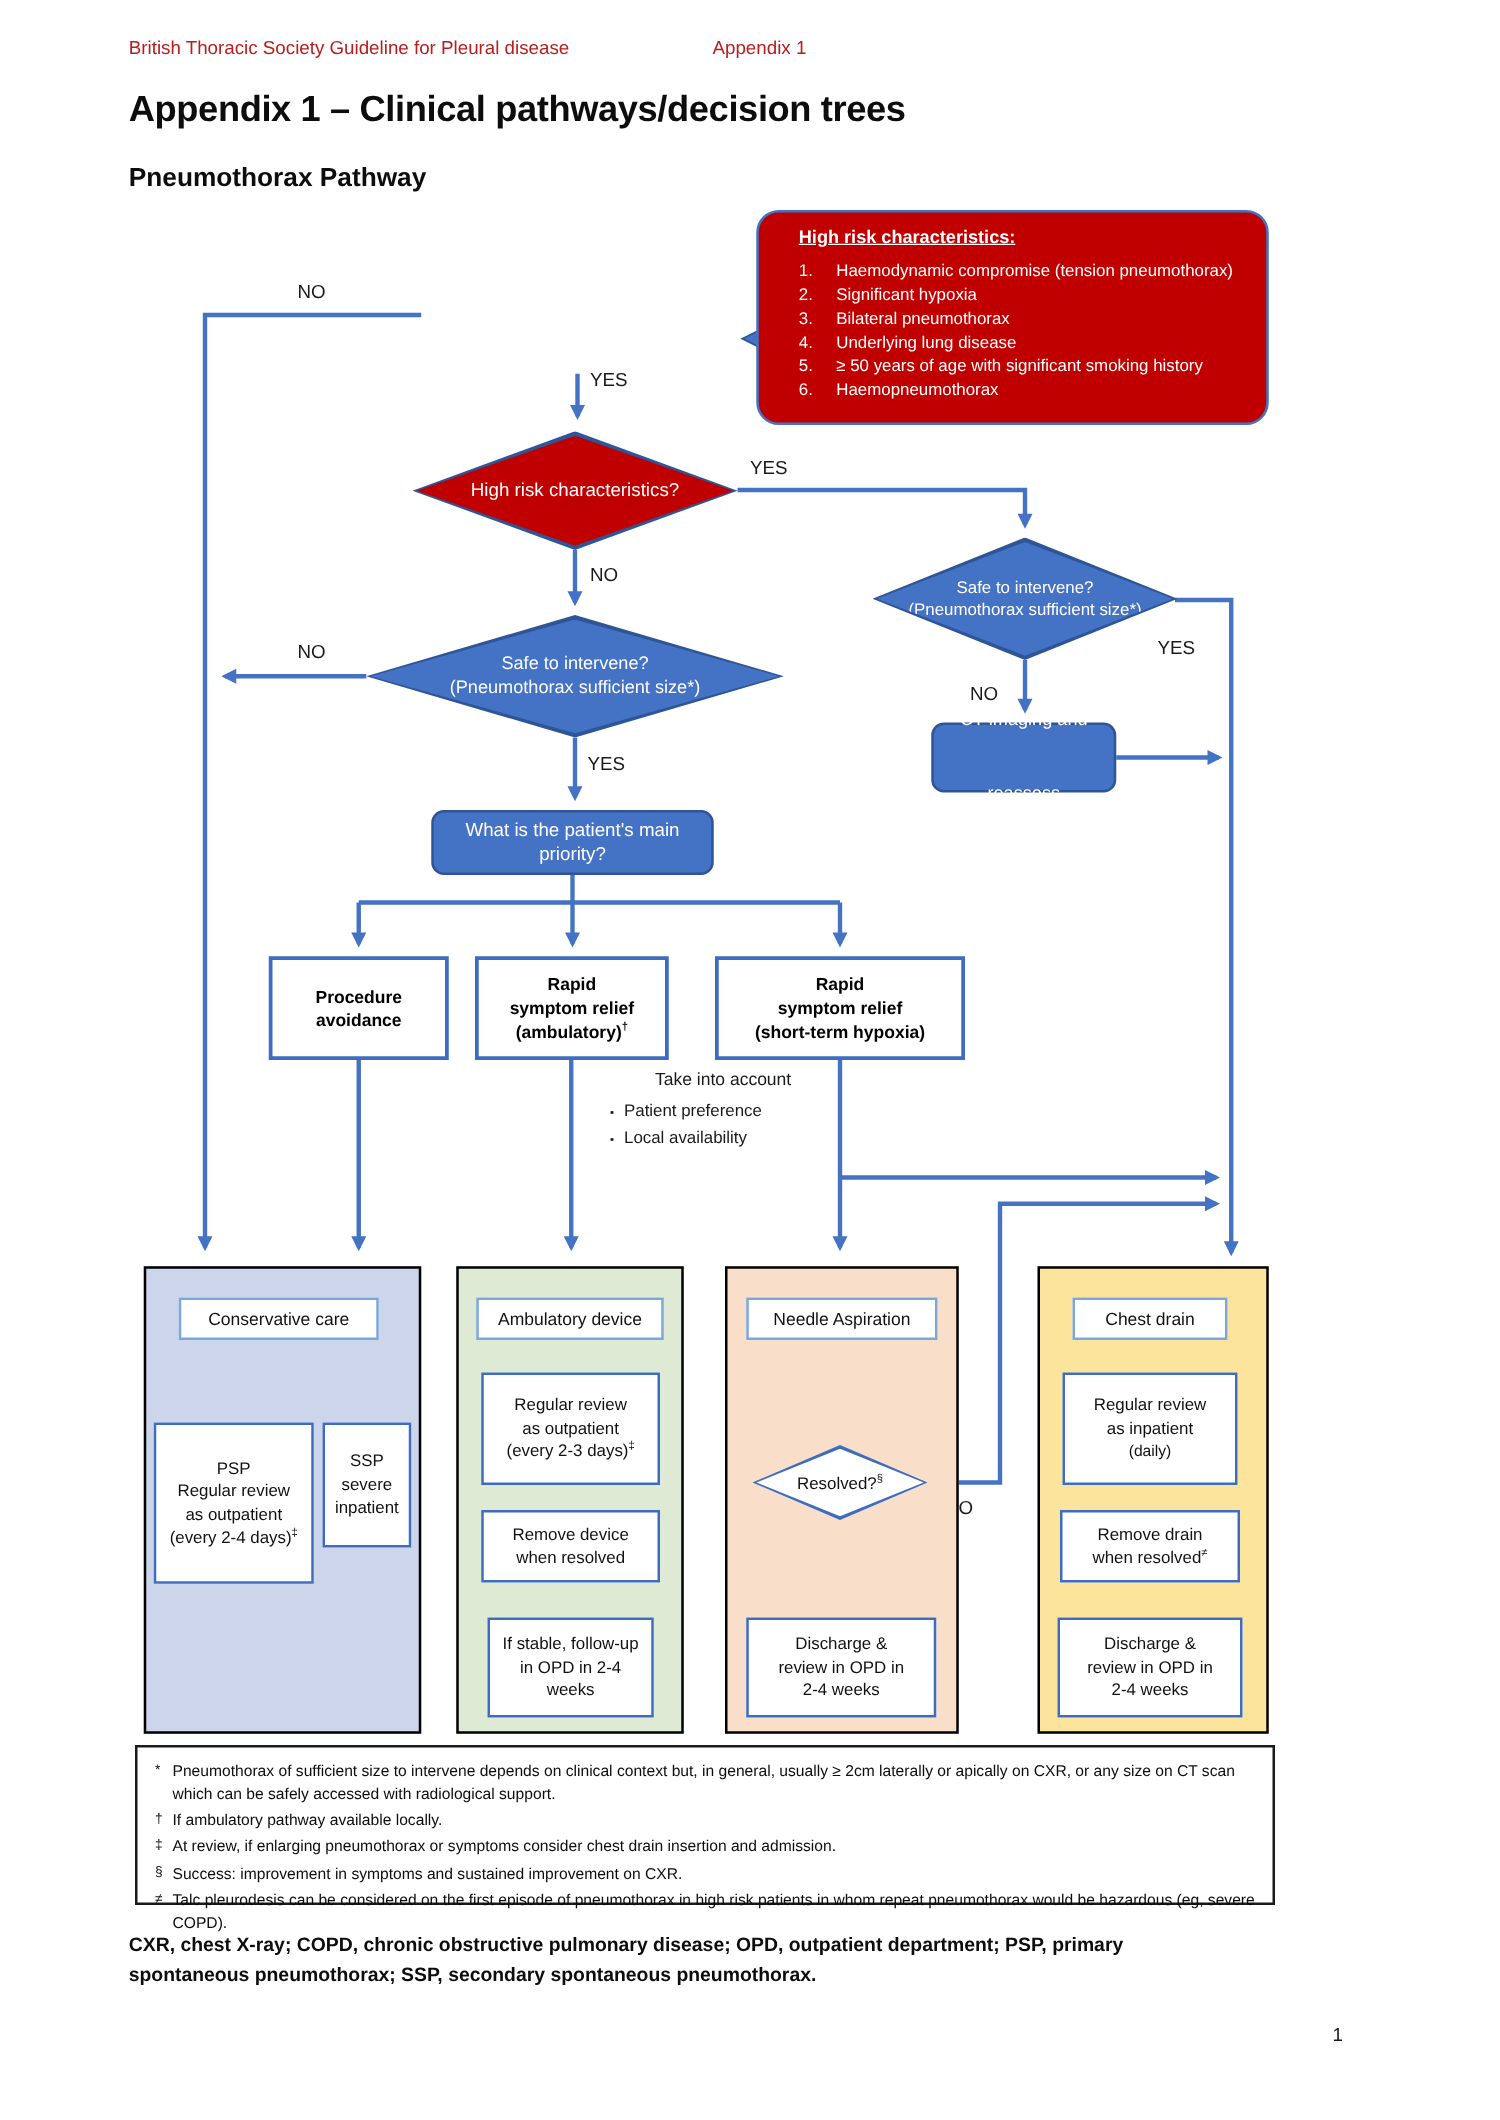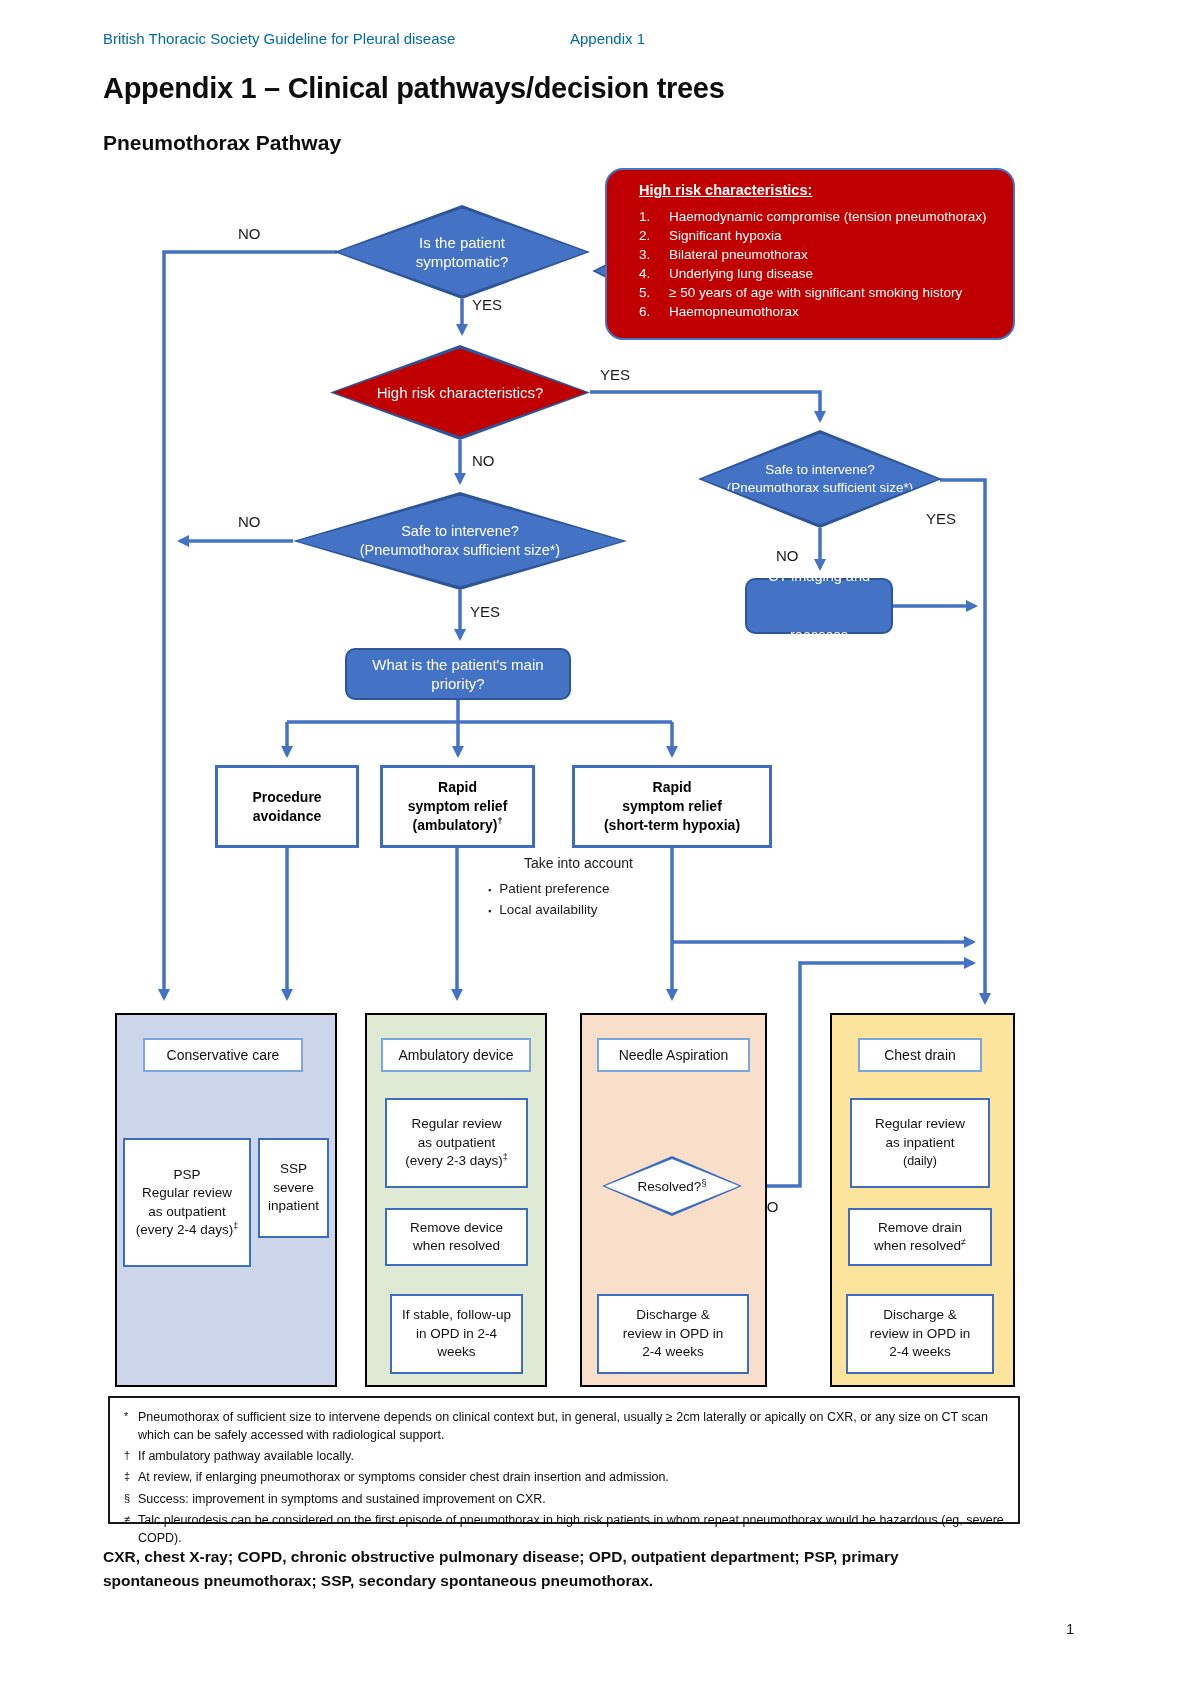--- a/index.html
+++ b/index.html
@@ -1,20 +1,20 @@
 <!DOCTYPE html>
 <html><head>
 <meta charset="utf-8">
 <style>
   html,body{margin:0;padding:0;background:#ffffff;}
   body{font-family:"Liberation Sans","DejaVu Sans",sans-serif;color:#111;}
   #page{position:relative;width:1200px;height:1696px;background:#fff;overflow:hidden;}
   .abs{position:absolute;}
   svg.connectors{position:absolute;left:0;top:0;pointer-events:none;}
-  .hdr{font-size:15px;color:#0369a1;}
+  .hdr{font-size:15px;color:#b91c1c;}
   .title{font-size:29px;font-weight:bold;color:#0d0d0d;letter-spacing:-0.3px;}
   .subtitle{font-size:21px;font-weight:bold;color:#0d0d0d;}
   
   .diamond{position:absolute;}
   .diamond .edge{position:absolute;inset:0;clip-path:polygon(50% 0,100% 50%,50% 100%,0 50%);background:#2e5597;}
   .diamond .fill{position:absolute;inset:3.5px;clip-path:polygon(50% 0,100% 50%,50% 100%,0 50%);
     background:#4472c4;display:flex;flex-direction:column;justify-content:center;align-items:center;
     color:#fff;font-size:15px;line-height:19px;text-align:center;}
   .diamond.red .fill{background:#c00000;}
   .diamond.white .fill{background:#ffffff;color:#111;inset:3px;}
@@ -99,27 +99,20 @@
       <path d="M920 1266 V1288" marker-end="url(#ah)"></path>
     </g>
     <polygon points="632,252 632,290 594,271" fill="#4472c4" stroke="#2e5597" stroke-width="1.5"></polygon>
   </svg>
 
   <div class="abs hdr" style="left:103px;top:30px;">British Thoracic Society Guideline for Pleural disease</div>
   <div class="abs hdr" style="left:570px;top:30px;">Appendix 1</div>
   <div class="abs title" style="left:103px;top:72px;">Appendix 1 – Clinical pathways/decision trees</div>
   <div class="abs subtitle" style="left:103px;top:131px;">Pneumothorax Pathway</div>
 
-  <div class="diamond" style="left:334px;top:205px;width:256px;height:94px;">
-    <div class="edge"></div>
-    <div class="fill">
-      <div>Is the patient</div>
-      <div>symptomatic?</div>
-    </div>
-  </div>
 
   <div class="redbox" style="left:605px;top:168px;width:410px;height:172px;">
     <div class="rtitle">High risk characteristics:</div>
     <div class="ritem">
       <span class="rnum">1.</span>
       <span>Haemodynamic compromise (tension pneumothorax)</span>
       </div>
     <div class="ritem">
       <span class="rnum">2.</span>
       <span>Significant hypoxia</span>

